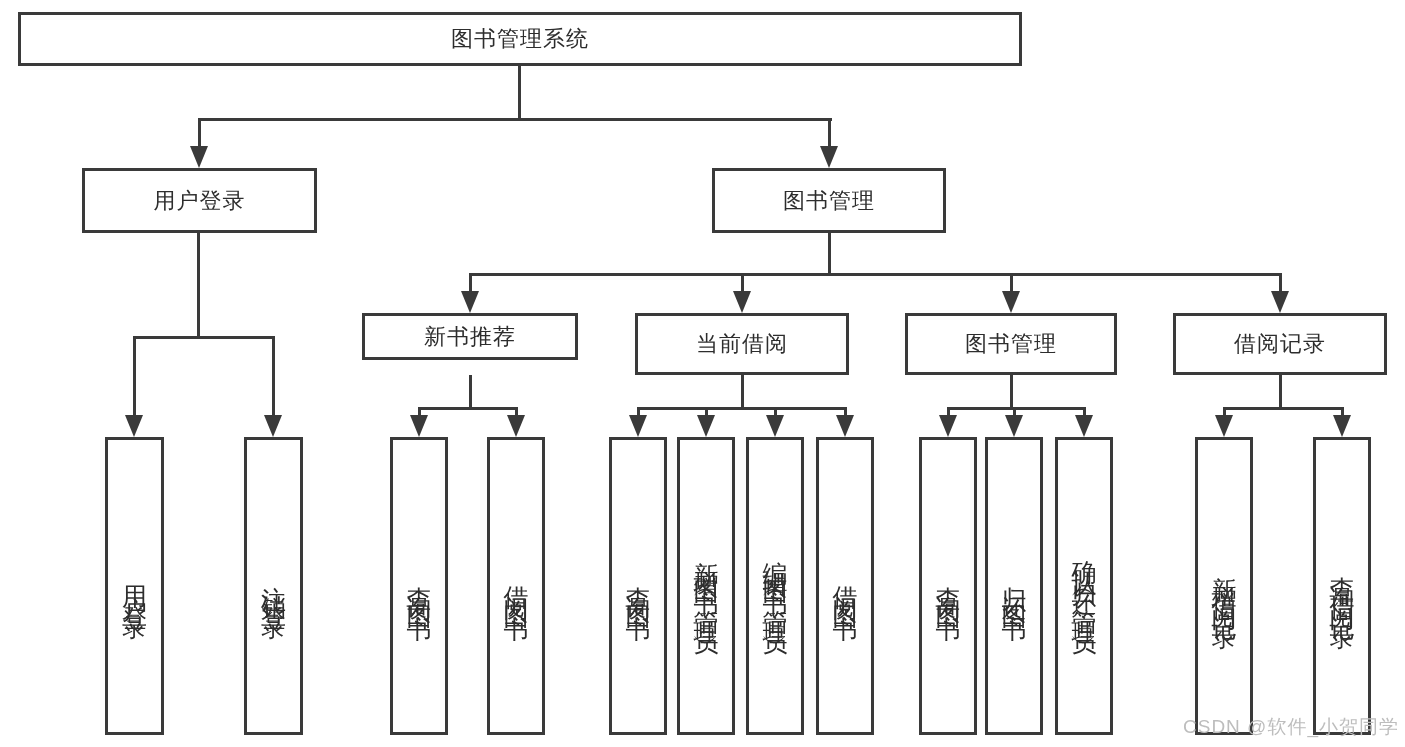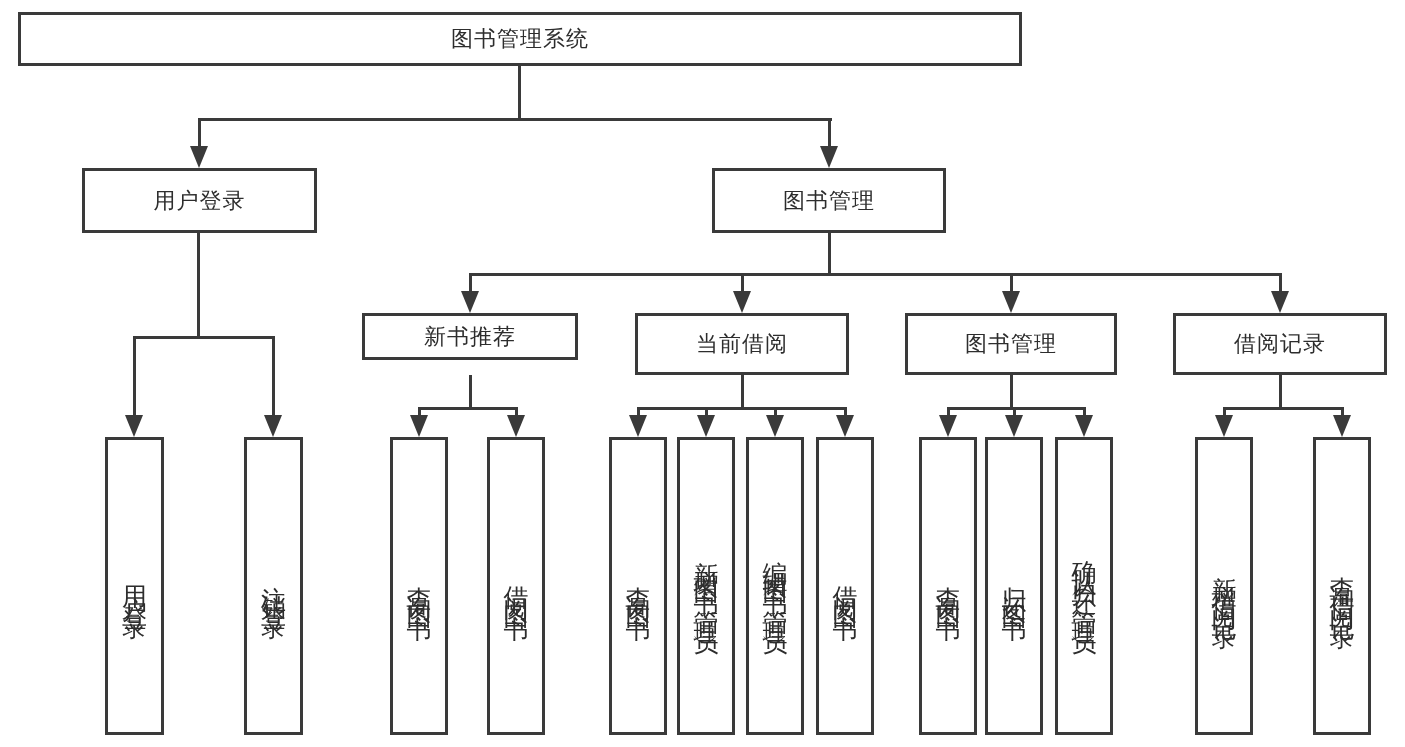--- a/index.html
+++ b/index.html
@@ -186,14 +186,15 @@
     <span class="vtext">确认归还（管理员）</span>
   </div>
 
   <div class="vbox" style="left:1195px;top:437px;width:58px;height:298px">
     <span class="vtext">新增借阅记录</span>
   </div>
   <div class="vbox" style="left:1313px;top:437px;width:58px;height:298px">
     <span class="vtext">查询借阅记录</span>
   </div>
 
+  <div id="watermark">CSDN @软件_小贺同学</div>
 
 </div>
 
 </body></html>

